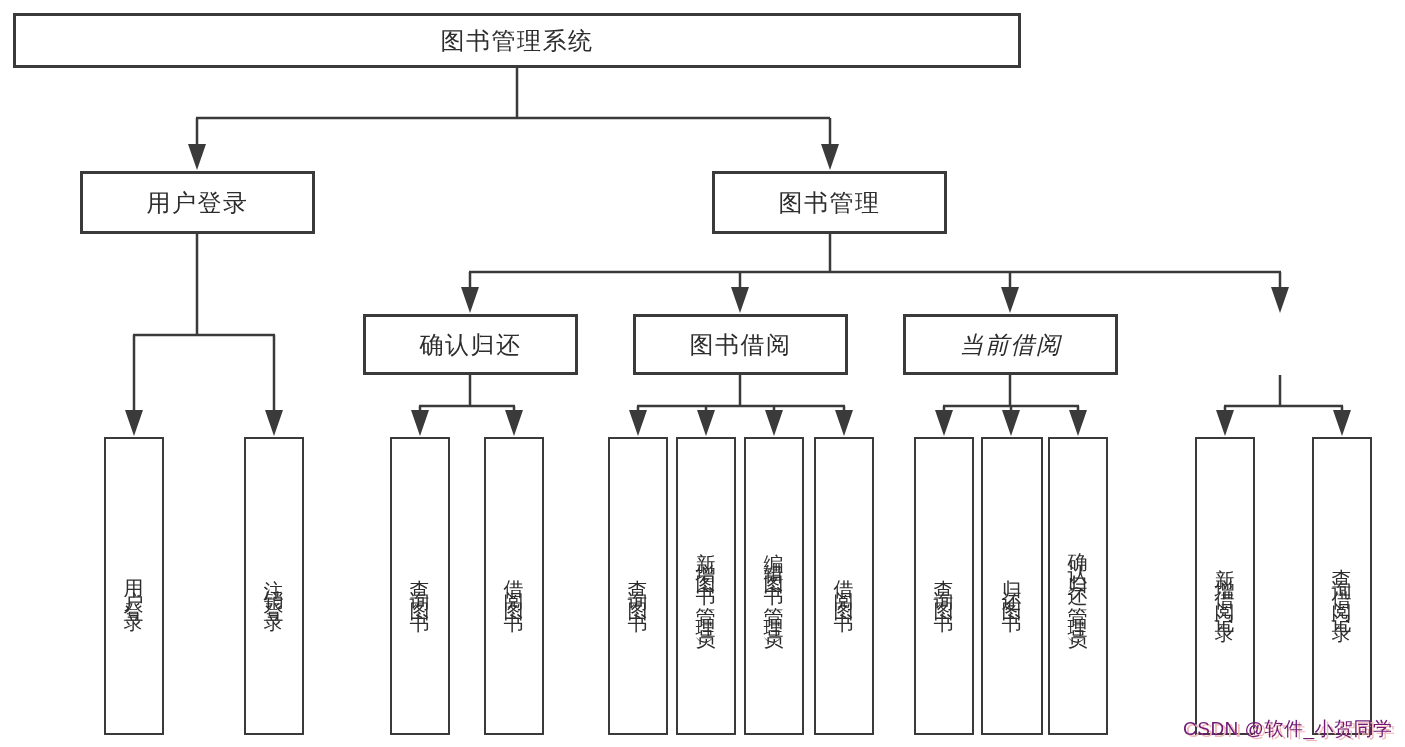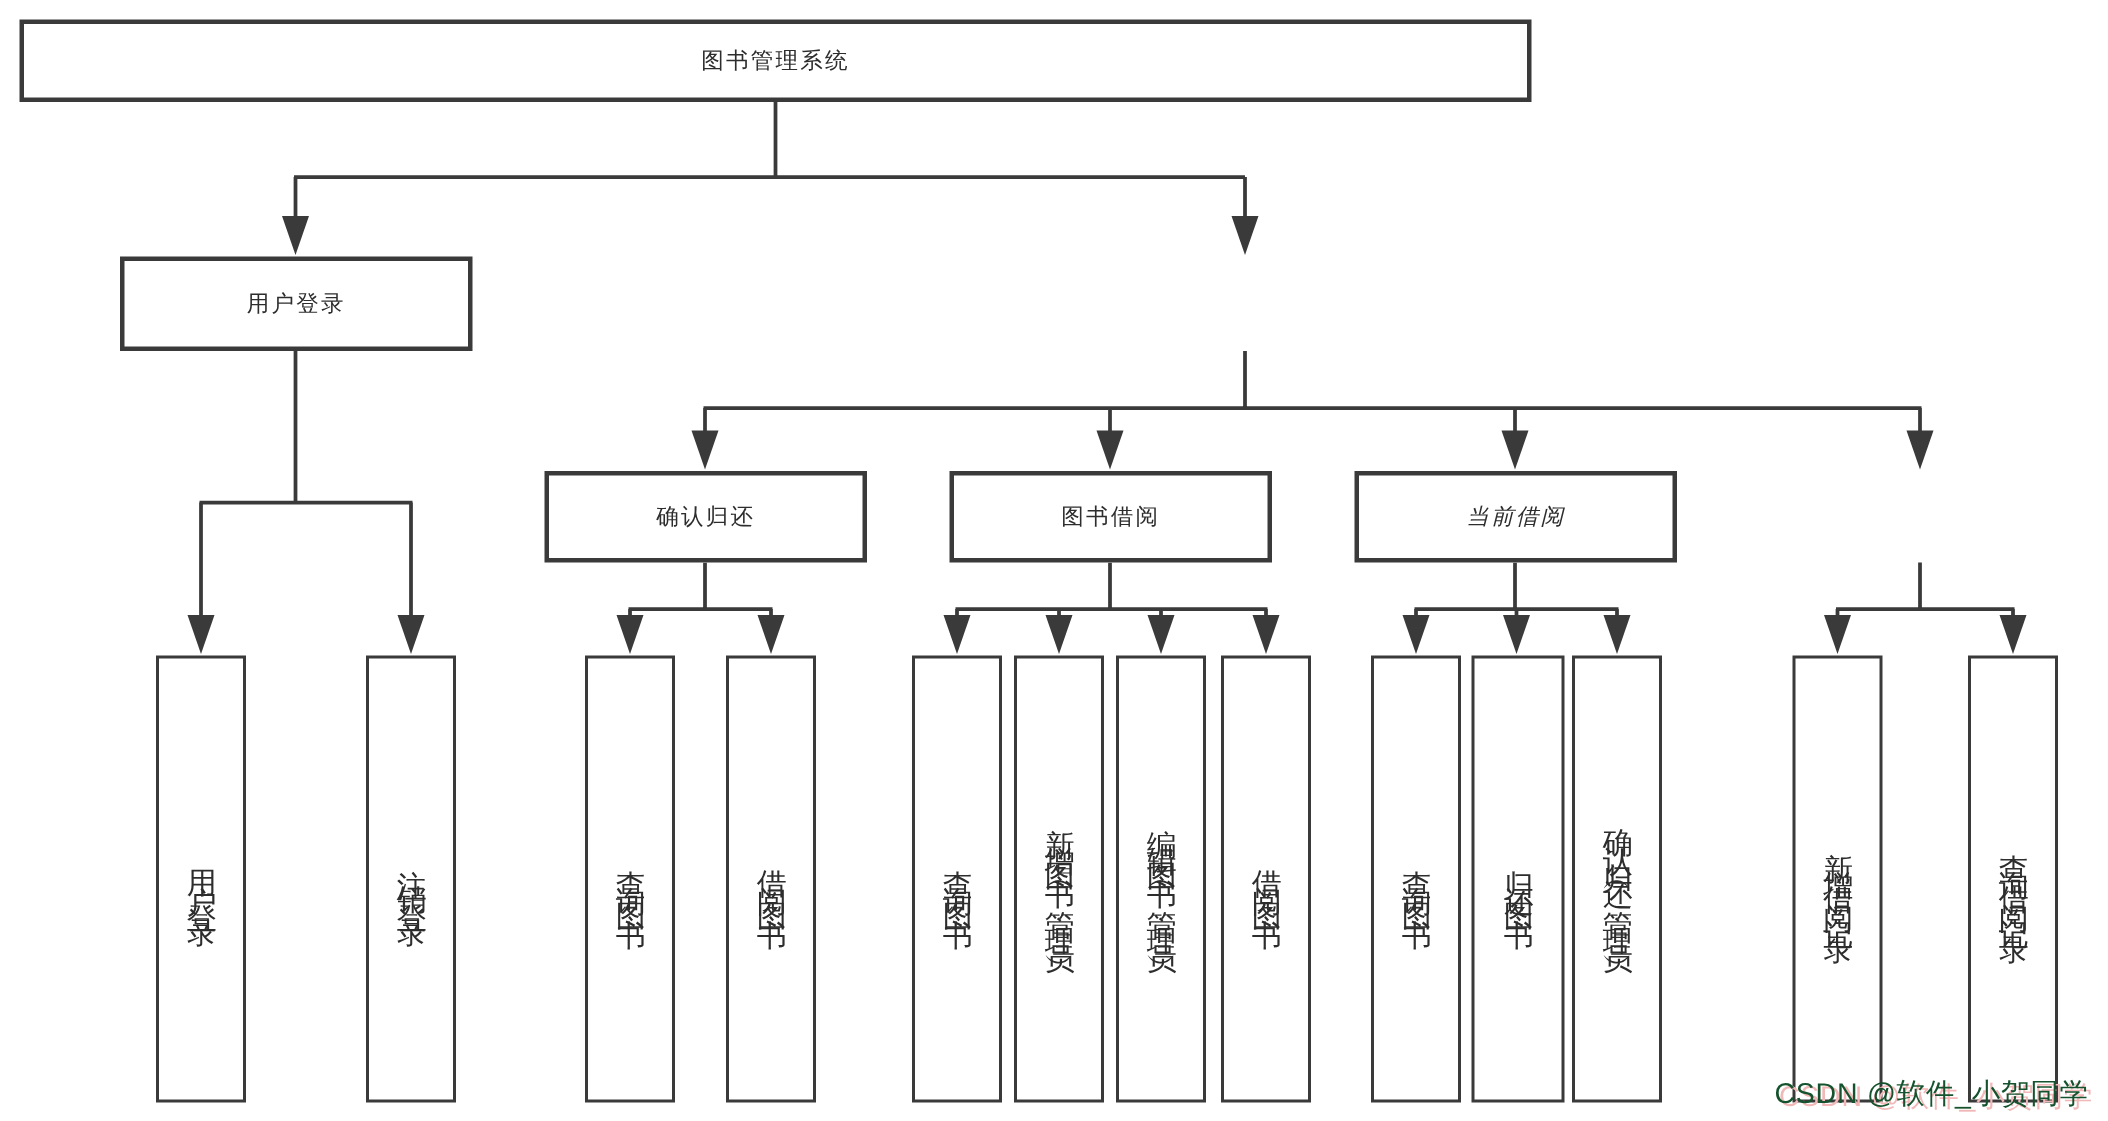--- a/index.html
+++ b/index.html
@@ -23,39 +23,39 @@
   }
   .node {
     position: absolute;
     box-sizing: border-box;
     background: #ffffff;
     border: 3px solid #3a3a3a;
     display: flex;
     align-items: center;
     justify-content: center;
     color: #2d2d2d;
-    font-size: 15px;
+    font-size: 24px;
     letter-spacing: 1.5px;
     white-space: nowrap;
   }
   .node.leaf {
     border-width: 2px;
     writing-mode: vertical-lr;
     text-orientation: mixed;
     font-size: 20px;
     letter-spacing: 11px;
     white-space: normal;
     line-height: 1;
   }
   .watermark {
     position: absolute;
     left: 1183px;
     top: 716px;
     font-size: 19px;
-    color: #14532d;
+    color: #701a75;
     letter-spacing: 0.5px;
     text-shadow: 3px 2px 0 #f2b8b8;
     white-space: nowrap;
   }
 </style>
 </head>
 <body>
 
 <div class="stage">
 
@@ -95,20 +95,21 @@
       <polygon points="1002,410 1020,410 1011,436"></polygon>
       <polygon points="1069,410 1087,410 1078,436"></polygon>
       <polygon points="1216,410 1234,410 1225,436"></polygon>
       <polygon points="1333,410 1351,410 1342,436"></polygon>
     </g>
   </svg>
 
   <div class="node" style="left:13px; top:13px; width:1008px; height:55px;">图书管理系统</div>
 
   <div class="node" style="left:80px; top:171px; width:235px; height:63px;">用户登录</div>
+  <div class="node" style="left:712px; top:171px; width:235px; height:63px;">图书管理</div>
 
   <div class="node" style="left:363px; top:314px; width:215px; height:61px;">确认归还</div>
   <div class="node" style="left:633px; top:314px; width:215px; height:61px;">图书借阅</div>
   <div class="node" style="left:903px; top:314px; width:215px; height:61px;font-style:italic;">当前借阅</div>
 
   <div class="node leaf" style="left:104px; top:437px; width:60px; height:298px;">用户登录</div>
   <div class="node leaf" style="left:244px; top:437px; width:60px; height:298px;">注销登录</div>
 
   <div class="node leaf" style="left:390px; top:437px; width:60px; height:298px;">查询图书</div>
   <div class="node leaf" style="left:484px; top:437px; width:60px; height:298px;">借阅图书</div>

